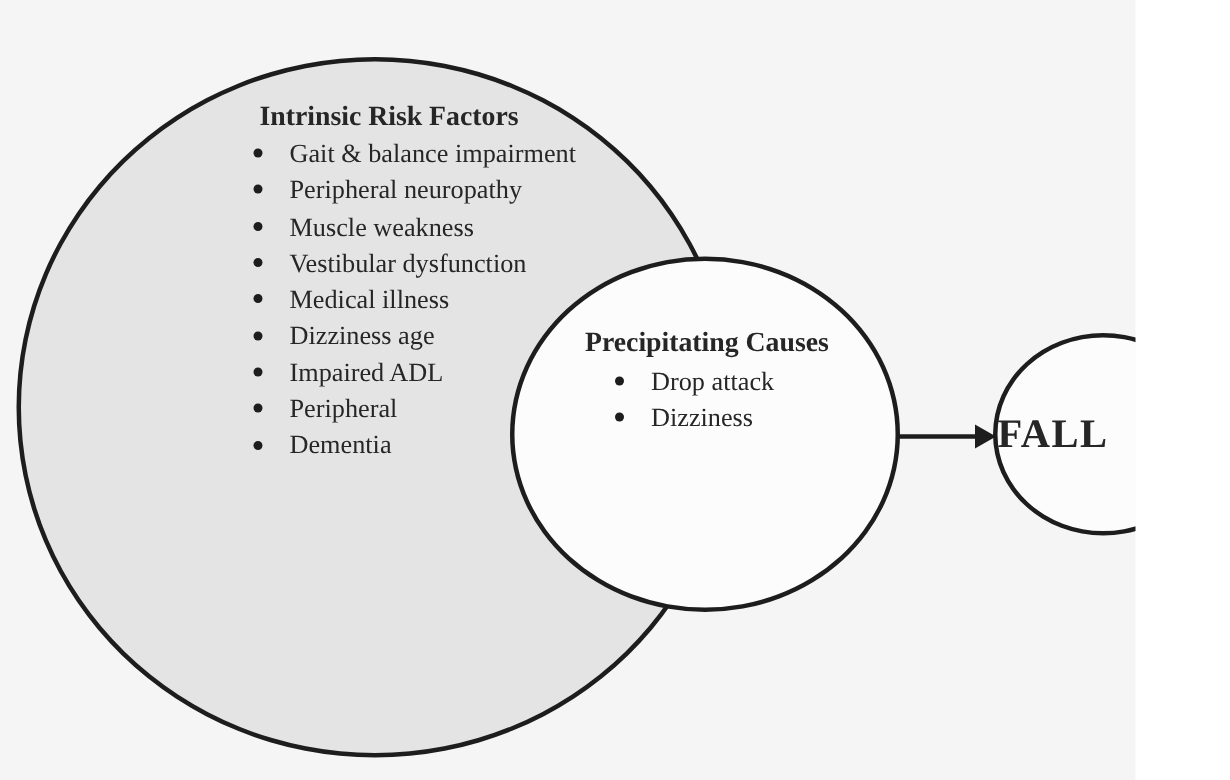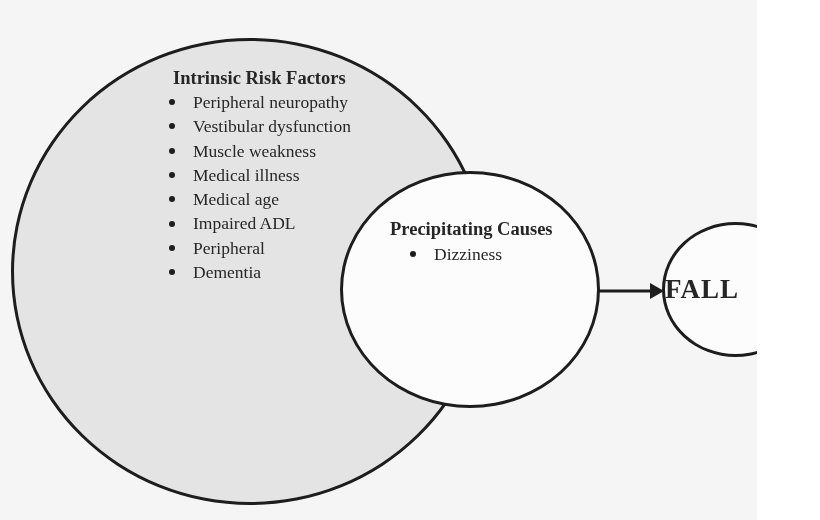--- a/index.html
+++ b/index.html
@@ -84,36 +84,38 @@
 </head>
 <body>
 
 <div class="stage">
 
   <div class="ellipse risk"></div>
 
   <div class="textblock risk-text">
     <div class="heading">Intrinsic Risk Factors</div>
     <ul class="diagram-list">
+      <li><span class="bullet"></span><span>Gait &amp; balance impairment</span></li>
       <li><span class="bullet"></span><span>Peripheral neuropathy</span></li>
+      <li><span class="bullet"></span><span>Muscle weakness</span></li>
       <li><span class="bullet"></span><span>Vestibular dysfunction</span></li>
-      <li><span class="bullet"></span><span>Muscle weakness</span></li>
       <li><span class="bullet"></span><span>Medical illness</span></li>
-      <li><span class="bullet"></span><span>Medical age</span></li>
+      <li><span class="bullet"></span><span>Dizziness age</span></li>
       <li><span class="bullet"></span><span>Impaired ADL</span></li>
       <li><span class="bullet"></span><span>Peripheral</span></li>
       <li><span class="bullet"></span><span>Dementia</span></li>
     </ul>
   </div>
 
   <div class="ellipse precip"></div>
 
   <div class="textblock precip-text">
     <div class="heading">Precipitating Causes</div>
     <ul class="diagram-list">
+      <li><span class="bullet"></span><span>Drop attack</span></li>
       <li><span class="bullet"></span><span>Dizziness</span></li>
     </ul>
   </div>
 
   <svg class="arrow" width="70" height="26" viewBox="0 0 70 26" aria-hidden="true">
     <line x1="2" y1="13" x2="55" y2="13"></line>
     <polygon points="53,5 67,13 53,21"></polygon>
   </svg>
 
   <div class="ellipse fall">

